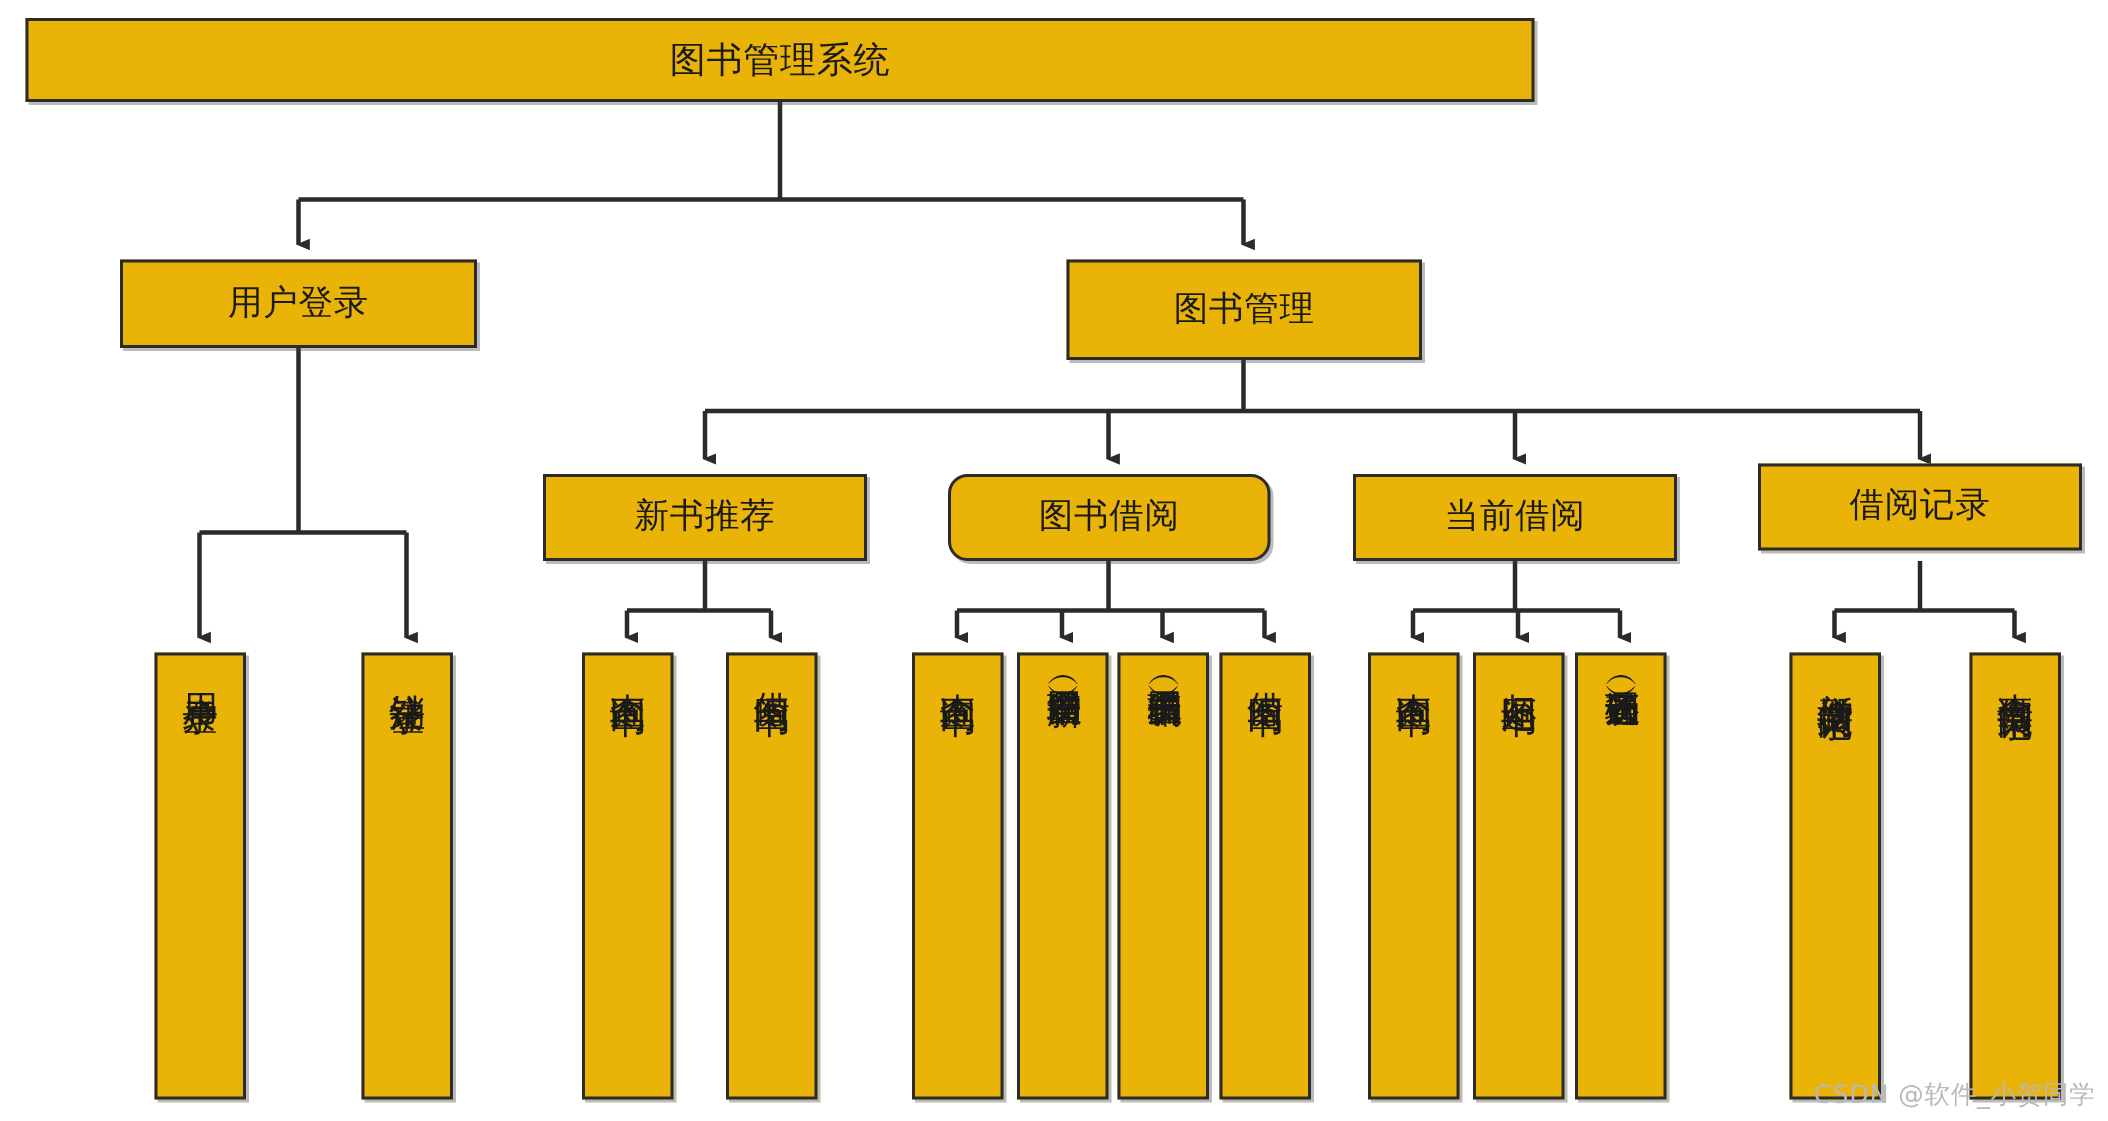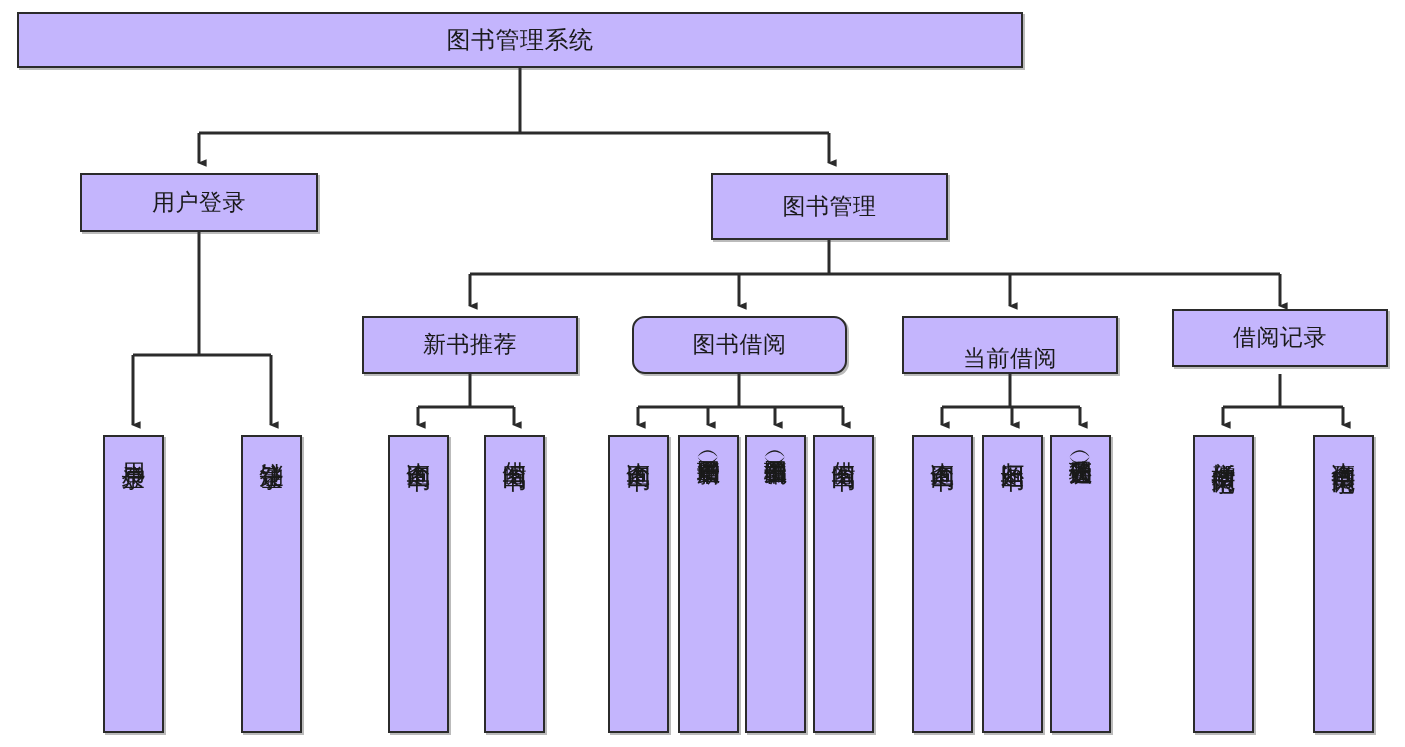--- a/index.html
+++ b/index.html
@@ -23,21 +23,21 @@
     left: 0;
     top: 0;
     width: 1405px;
     height: 747px;
     pointer-events: none;
   }
   .node {
     position: absolute;
     box-sizing: border-box;
     border: 2px solid #2b2b2b;
-    background: #c4b5fd;
+    background: #eab308;
     display: flex;
     align-items: center;
     justify-content: center;
     color: #1a1a1a;
     box-shadow: 2px 2px 0 rgba(60,60,60,0.35);
   }
   .node-label {
     display: block;
     text-align: center;
     line-height: 1.12;
@@ -138,21 +138,21 @@
       </div>
       <div class="node horiz" style="left: 711px; top: 173px; width: 237px; height: 67px;">
         <span class="node-label">图书管理</span>
       </div>
       <div class="node horiz" style="left: 362px; top: 316px; width: 216px; height: 58px; align-items: center;">
         <span class="node-label">新书推荐</span>
       </div>
       <div class="node horiz" style="left: 632px; top: 316px; width: 215px; height: 58px; border-radius: 13px;">
         <span class="node-label">图书借阅</span>
       </div>
-      <div class="node horiz" style="left: 902px; top: 316px; width: 216px; height: 58px; align-items: flex-end;">
+      <div class="node horiz" style="left: 902px; top: 316px; width: 216px; height: 58px;">
         <span class="node-label">当前借阅</span>
       </div>
       <div class="node horiz" style="left: 1172px; top: 309px; width: 216px; height: 58px;">
         <span class="node-label">借阅记录</span>
       </div>
       <div class="node vert" style="left: 103px; top: 435px; width: 61px; height: 298px;">
         <span class="node-label">用户登录</span>
       </div>
       <div class="node vert" style="left: 241px; top: 435px; width: 61px; height: 298px;">
         <span class="node-label">注销登录</span>
@@ -185,13 +185,14 @@
         <span class="node-label">确认归还（管理员）</span>
       </div>
       <div class="node vert" style="left: 1193px; top: 435px; width: 61px; height: 298px;">
         <span class="node-label">新增借阅记录</span>
       </div>
       <div class="node vert" style="left: 1313px; top: 435px; width: 61px; height: 298px;">
         <span class="node-label">查询借阅记录</span>
       </div>
     </div>
 
+  <div id="watermark">CSDN @软件_小贺同学</div>
 </div>
 
 </body></html>

